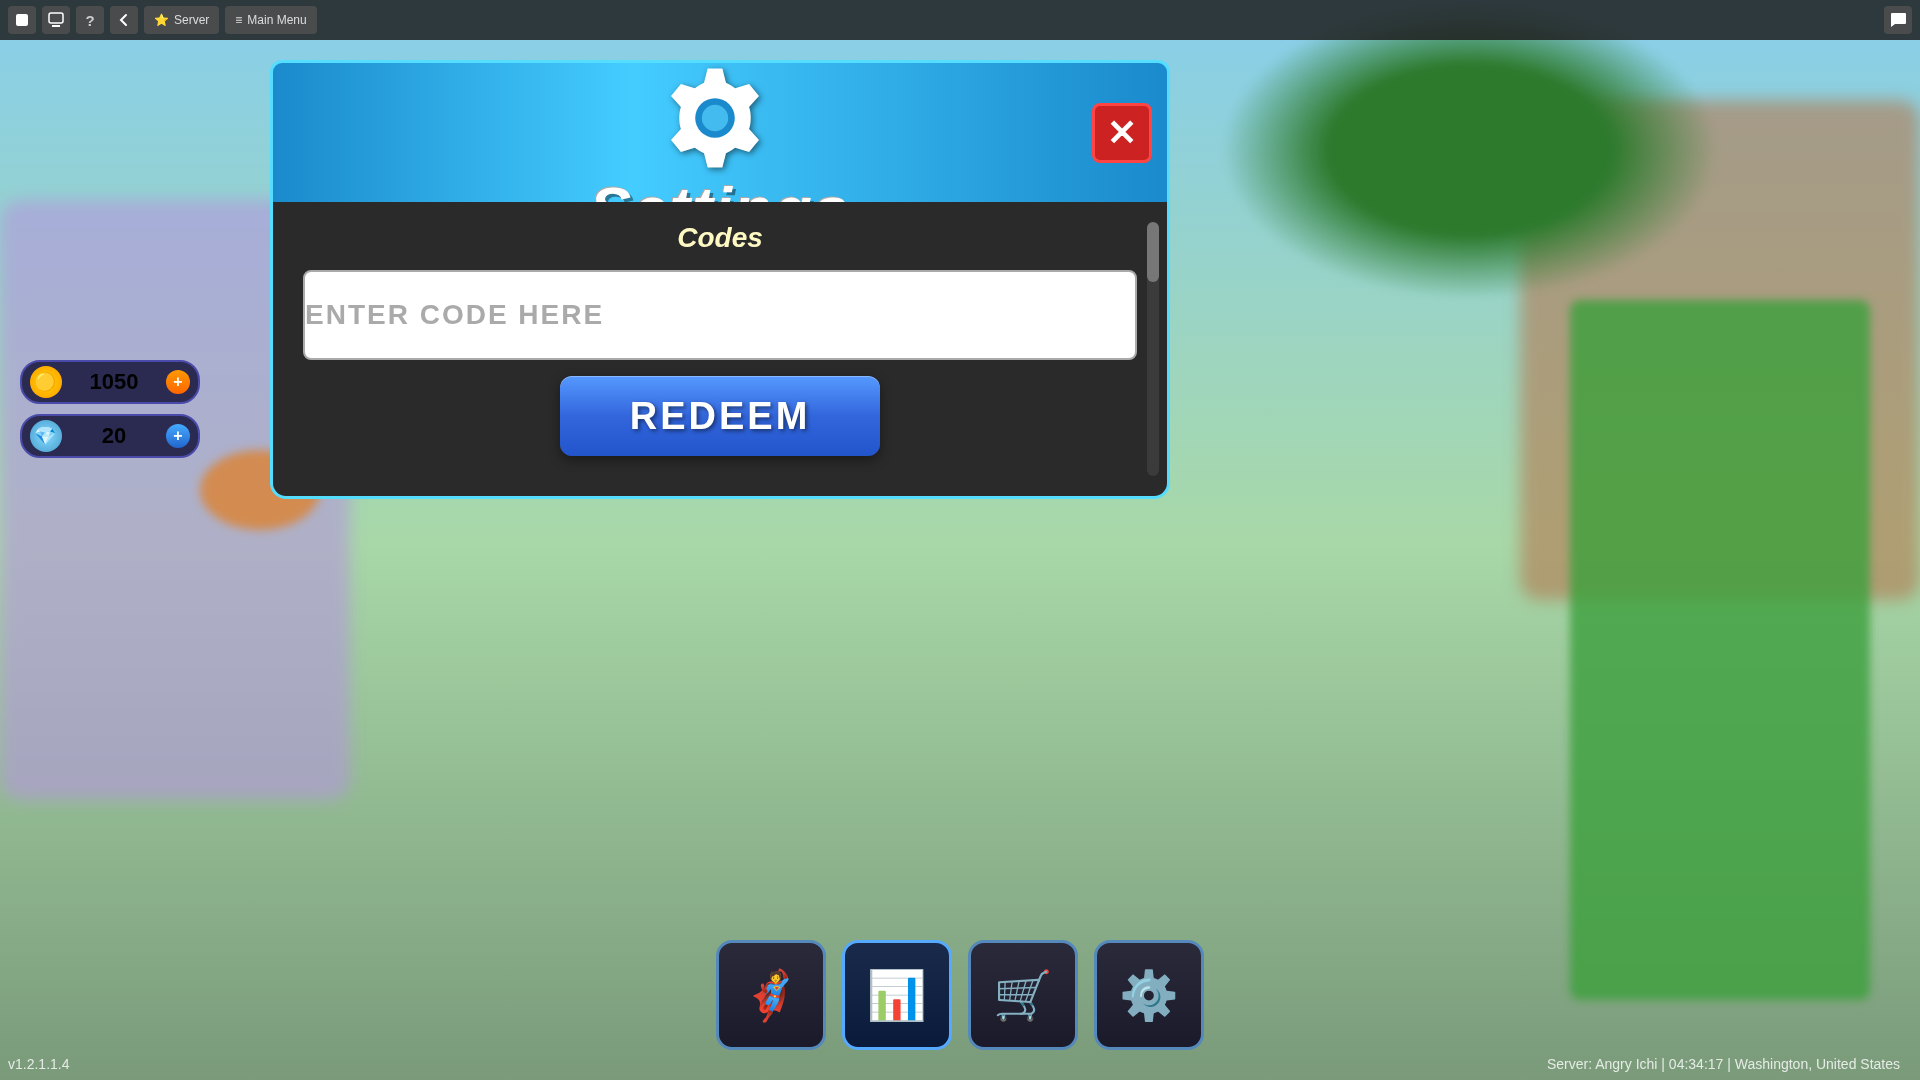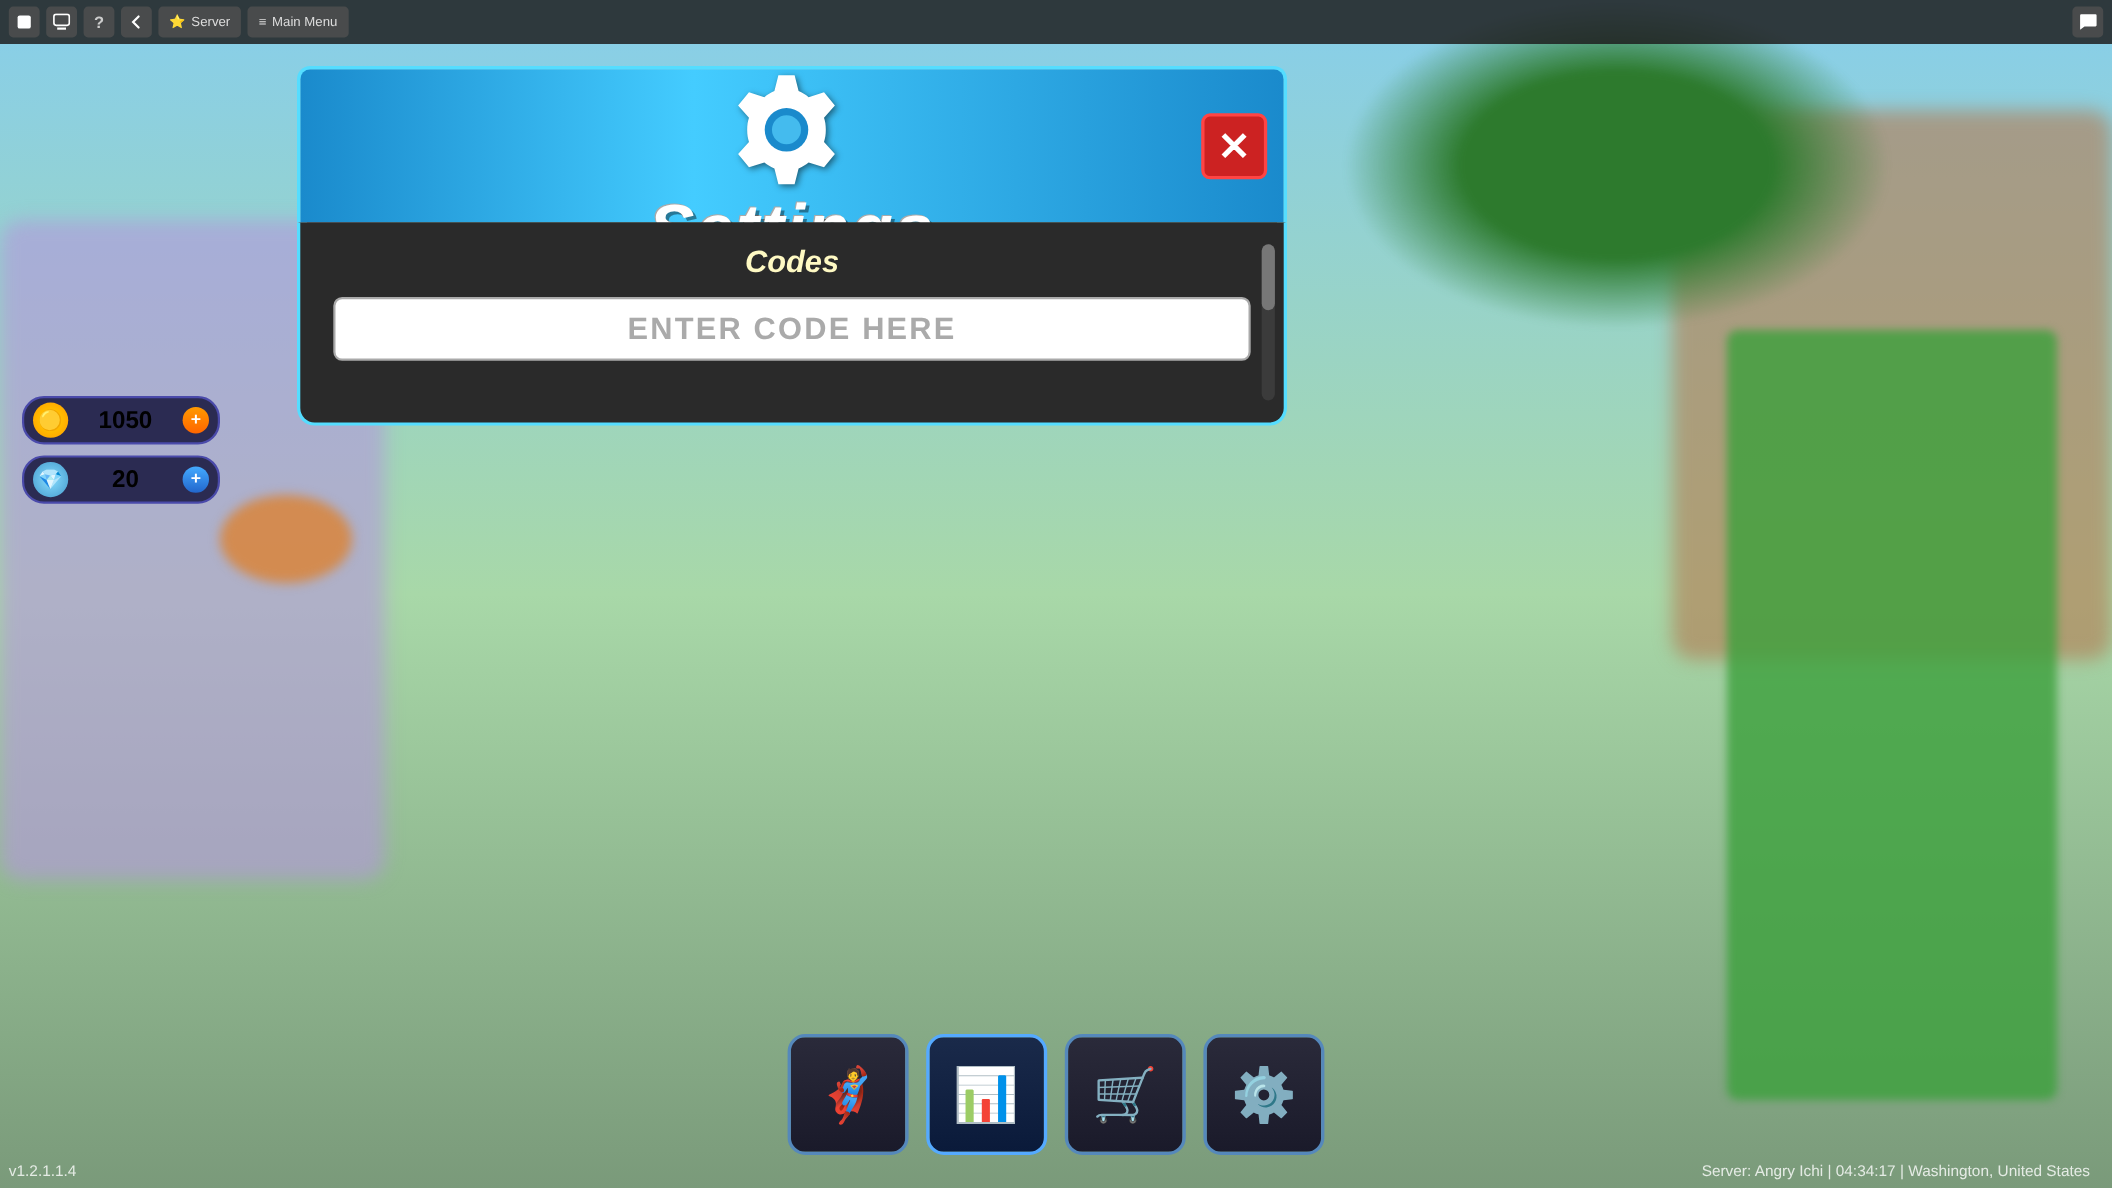--- a/index.html
+++ b/index.html
@@ -265,25 +265,24 @@
       padding: 16px 20px;
       color: #aaaaaa;
       font-size: 16px;
       line-height: 1.6;
       min-height: 100px;
       margin-bottom: 20px;
     }
 
     .code-input {
       width: 100%;
-      height: 58px;
+      height: 90px;
       background: white;
       border: 2px solid #aaa;
       border-radius: 8px;
-      text-align: center;
       font-size: 28px;
       font-weight: bold;
       color: #aaaaaa;
       letter-spacing: 2px;
       margin-bottom: 16px;
       outline: none;
       cursor: text;
     }
 
     .code-input::placeholder {
@@ -429,20 +428,21 @@
   <div class="modal-body">
     <div class="modal-scrollbar">
       <div class="modal-scrollbar-thumb"></div>
     </div>
 
     <h2 class="codes-title">Codes</h2>
 
 
     <input type="text" class="code-input" placeholder="ENTER CODE HERE" style="">
 
+    <button class="redeem-btn">REDEEM</button>
   </div>
 </div>
 
 <div class="bottom-toolbar">
   <div class="toolbar-btn">
     <span>🦸</span>
   </div>
   <div class="toolbar-btn active">
     <span>📊</span>
   </div>

